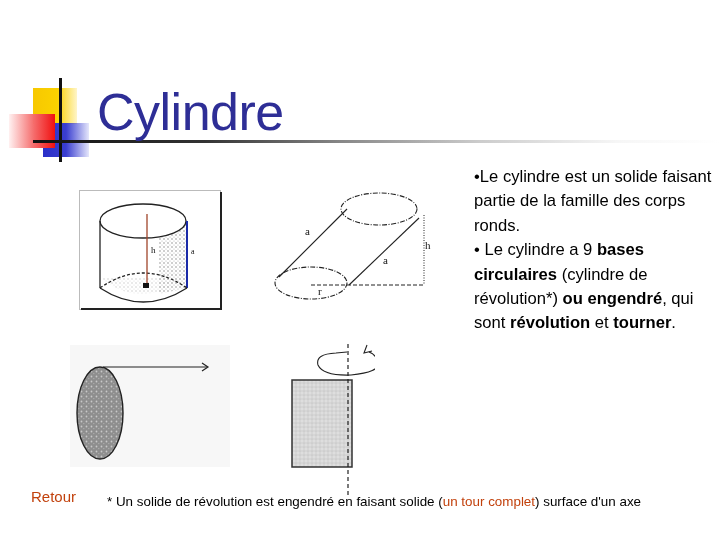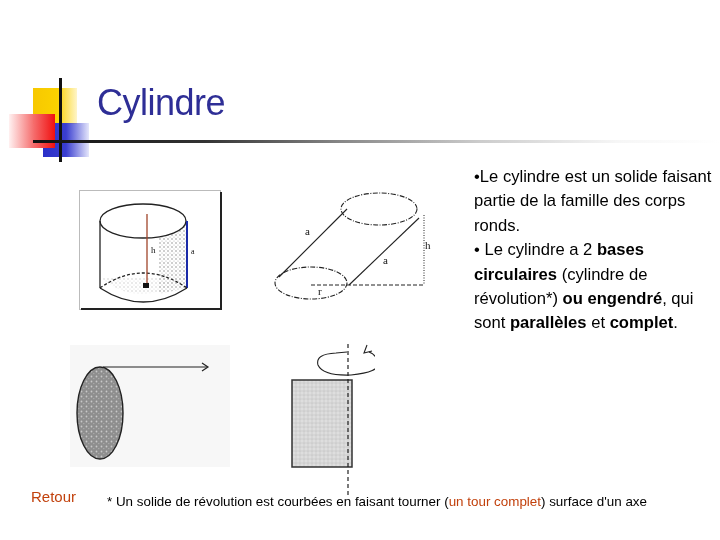--- a/index.html
+++ b/index.html
@@ -4,21 +4,21 @@
   <style>
     html, body { margin: 0; padding: 0; }
     body { width: 720px; height: 540px; background: #ffffff; position: relative; overflow: hidden; font-family: "Liberation Sans", sans-serif; }
     .abs { position: absolute; }
     
     .sq-yellow { left: 33px; top: 88px; width: 44px; height: 36px; background: linear-gradient(90deg, #f7c800 0%, #fbd200 55%, rgba(255,230,120,0.4) 100%); }
     .sq-blue { left: 43px; top: 123px; width: 46px; height: 34px; background: linear-gradient(90deg, #2a2fc8 0%, #3a3ed0 50%, rgba(80,90,230,0.15) 100%); }
     .sq-red { left: 9px; top: 114px; width: 46px; height: 34px; background: linear-gradient(90deg, rgba(255,220,220,0.4) 0%, #f56a6a 55%, #f01010 100%); }
     .vline { left: 59px; top: 78px; width: 3px; height: 84px; background: #111; }
     .hline { left: 33px; top: 140px; width: 687px; height: 3px; background: linear-gradient(90deg, #111 0%, #333 25%, #888 45%, #ccc 65%, #f6f6f6 85%, #fff 100%); }
-    .title { left: 97px; top: 82px; font-size: 36px; color: #2e2e96; letter-spacing: -0.5px; }
+    .title { left: 97px; top: 82px; font-size: 52px; color: #2e2e96; letter-spacing: -0.5px; }
     .bullets { left: 474px; top: 165px; width: 246px; font-size: 16.6px; line-height: 24.4px; color: #000000; }
     .bullets p { margin: 0; }
     .bullets b { font-weight: bold; }
     .retour { left: 31px; top: 488px; font-size: 15px; color: #c2410c; }
     .footnote { left: 107px; top: 487px; width: 610px; font-size: 13.4px; line-height: 29px; color: #000; }
     .red { color: #c2410c; }
     svg { position: absolute; }
   </style>
 </head>
 <body>
@@ -91,18 +91,18 @@
     </pattern>
   </defs>
   <path d="M62 12 L51 13 Q30 14 33 25 Q38 36 66 35 Q95 32 93 23 Q91 14 84 12" fill="none" stroke="#222" stroke-width="1.1"></path>
   <polyline points="82,5 79,13 87,11" fill="none" stroke="#222" stroke-width="1.1"></polyline>
   <rect x="7" y="40" width="60" height="87" fill="url(#dots3)" stroke="#333" stroke-width="1.5"></rect>
   <line x1="63" y1="4" x2="63" y2="155" stroke="#222" stroke-width="1.2" stroke-dasharray="4,3"></line>
 </svg>
 
 <div class="abs bullets">
   <p><span>•</span><span>Le cylindre est un solide faisant partie de la famille des corps ronds.</span></p>
-  <p><span>• </span><span>Le cylindre a 2 </span><b>bases circulaires</b><span> (cylindre de révolution*) </span><b>ou engendré</b><span>, qui sont </span><b>parallèles</b><span> et </span><b>complet</b><span>.</span></p>
+  <p><span>• </span><span>Le cylindre a 9 </span><b>bases circulaires</b><span> (cylindre de révolution*) </span><b>ou engendré</b><span>, qui sont </span><b>révolution</b><span> et </span><b>tourner</b><span>.</span></p>
 </div>
 
 <div class="abs retour">Retour</div>
 
-<div class="abs footnote"><span>* Un solide de révolution est courbées en faisant tourner (</span><span class="red">un tour complet</span><span>) surface d'un axe</span></div>
+<div class="abs footnote"><span>* Un solide de révolution est engendré en faisant solide (</span><span class="red">un tour complet</span><span>) surface d'un axe</span></div>
 
 </body></html>

